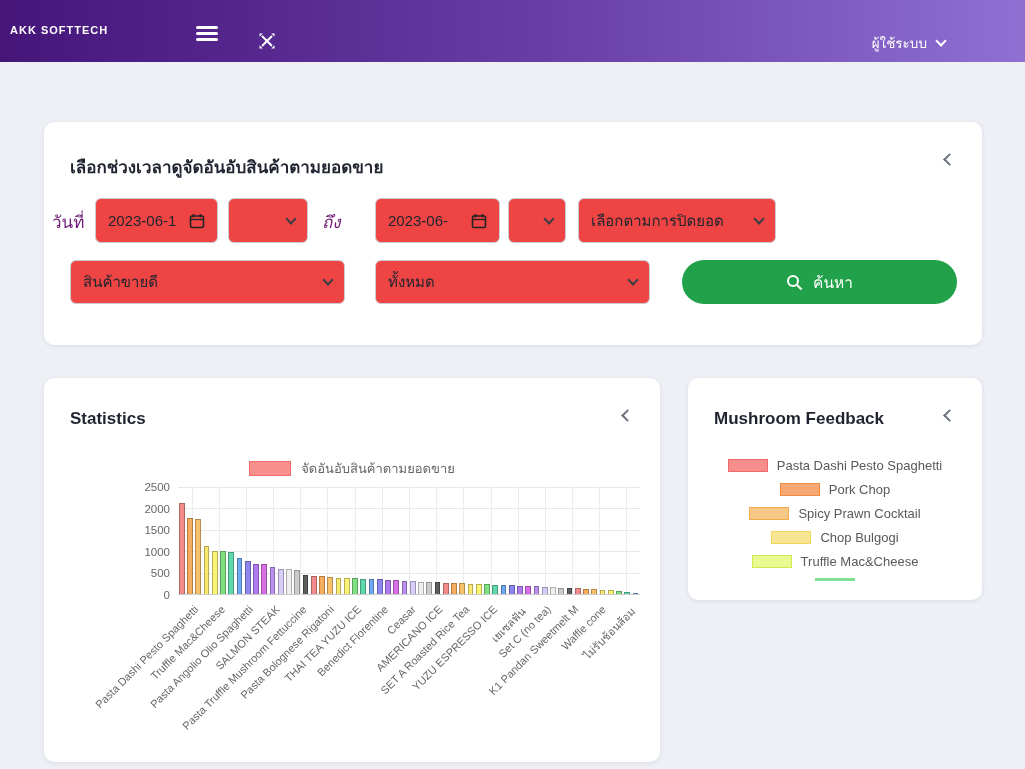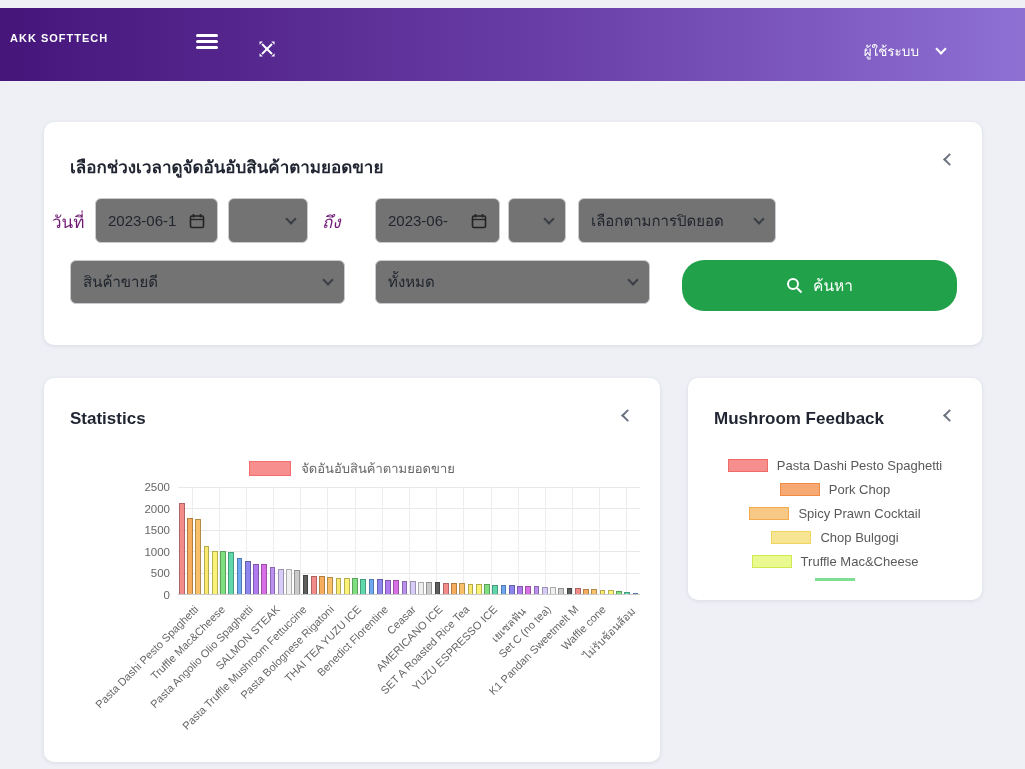--- a/index.html
+++ b/index.html
@@ -1,45 +1,45 @@
 <!DOCTYPE html>
 <html><head>
 <meta charset="utf-8">
 <style>
   * { margin:0; padding:0; box-sizing:border-box; }
   html,body { width:1025px; height:769px; }
   body { font-family:"Liberation Sans", sans-serif; background:#eef0f6; position:relative; overflow:hidden; }
 
   
-  .header { position:absolute; left:0; top:8px; width:1025px; height:73px;
+  .header { position:absolute; left:0; top:0; width:1025px; height:62px;
     background:linear-gradient(90deg,#45157a 0%,#6a3fa8 55%,#8e70d3 100%); }
   .brand { position:absolute; left:10px; top:24px; color:#fff; font-size:11px; font-weight:bold; letter-spacing:1px; }
   .hamburger { position:absolute; left:196px; top:26px; width:22px; height:15px; cursor:pointer; }
   .hamburger span { display:block; width:22px; height:3px; background:#fff; border-radius:2px; margin-bottom:3px; }
   .expand { position:absolute; left:258px; top:32px; width:18px; height:18px; cursor:pointer; }
-  .usermenu { position:absolute; right:80px; top:32px; display:flex; align-items:center; gap:18px; color:#fff; font-size:13.5px; cursor:pointer; }
+  .usermenu { position:absolute; right:80px; top:32px; display:flex; align-items:center; gap:10px; color:#fff; font-size:13.5px; cursor:pointer; }
   .chev-down-white { width:8px; height:8px; border-right:2px solid #fff; border-bottom:2px solid #fff; transform:rotate(45deg); margin-top:-4px; }
 
   
   .card { position:absolute; background:#fff; border-radius:10px; box-shadow:0 1px 4px rgba(40,40,70,.10); }
   .filter-card { left:44px; top:122px; width:938px; height:223px; }
   .stats-card  { left:44px; top:378px; width:616px; height:384px; }
   .fb-card     { left:688px; top:378px; width:294px; height:222px; }
   .card-title { position:absolute; left:26px; top:31px; font-size:17px; font-weight:bold; color:#1f2430; }
   .collapse { position:absolute; right:28px; top:33px; width:9px; height:9px; border-left:2.5px solid #6b7280; border-bottom:2.5px solid #6b7280; transform:rotate(45deg); cursor:pointer; }
 
   
   .row1 { position:absolute; left:0; top:76px; width:100%; height:45px; }
   .row2 { position:absolute; left:0; top:138px; width:100%; height:44px; }
   .lbl { position:absolute; font-size:17px; color:#701a75; top:10px; }
-  .ctl { position:absolute; top:0; height:45px; border:1px solid #c8cbd0; border-radius:6px; background:#737373;
+  .ctl { position:absolute; top:0; height:45px; border:1px solid #c8cbd0; border-radius:6px; background:#ef4444;
          display:flex; align-items:center; font-size:15px; color:#21262e; padding:16px 12px; cursor:pointer; }
   .ctl.date { justify-content:space-between; }
   .sel-chev { width:8px; height:8px; border-right:2.2px solid #3a3f46; border-bottom:2.2px solid #3a3f46; transform:rotate(45deg); margin-left:auto; margin-top:-4px; }
-  .search-btn { position:absolute; left:638px; top:0; width:275px; height:51px; background:#21a24a; border:none;
+  .search-btn { position:absolute; left:638px; top:0; width:275px; height:44px; background:#21a24a; border:none;
     border-radius:22px; color:#fff; font-size:15.5px; display:flex; align-items:center; justify-content:center; gap:10px; cursor:pointer; }
 
   
   .chart-legend { position:absolute; left:0; top:80px; width:100%; display:flex; justify-content:center; align-items:center; gap:10px; }
   .chart-legend .swatch { width:42px; height:15px; background:#f78f8e; border:1.5px solid #f26d6b; }
   .chart-legend .txt { font-size:13px; color:#666; }
   .plot { position:absolute; left:134px; top:109px; width:462px; height:108px; border-bottom:1px solid #c9c9c9; }
   .ylabels { position:absolute; left:0; top:109px; width:126px; height:108px; }
   .ylab { position:absolute; right:0; font-size:11.5px; color:#666; }
   .hgrid { position:absolute; left:0; width:462px; height:1px; background:#e8e8e8; }

